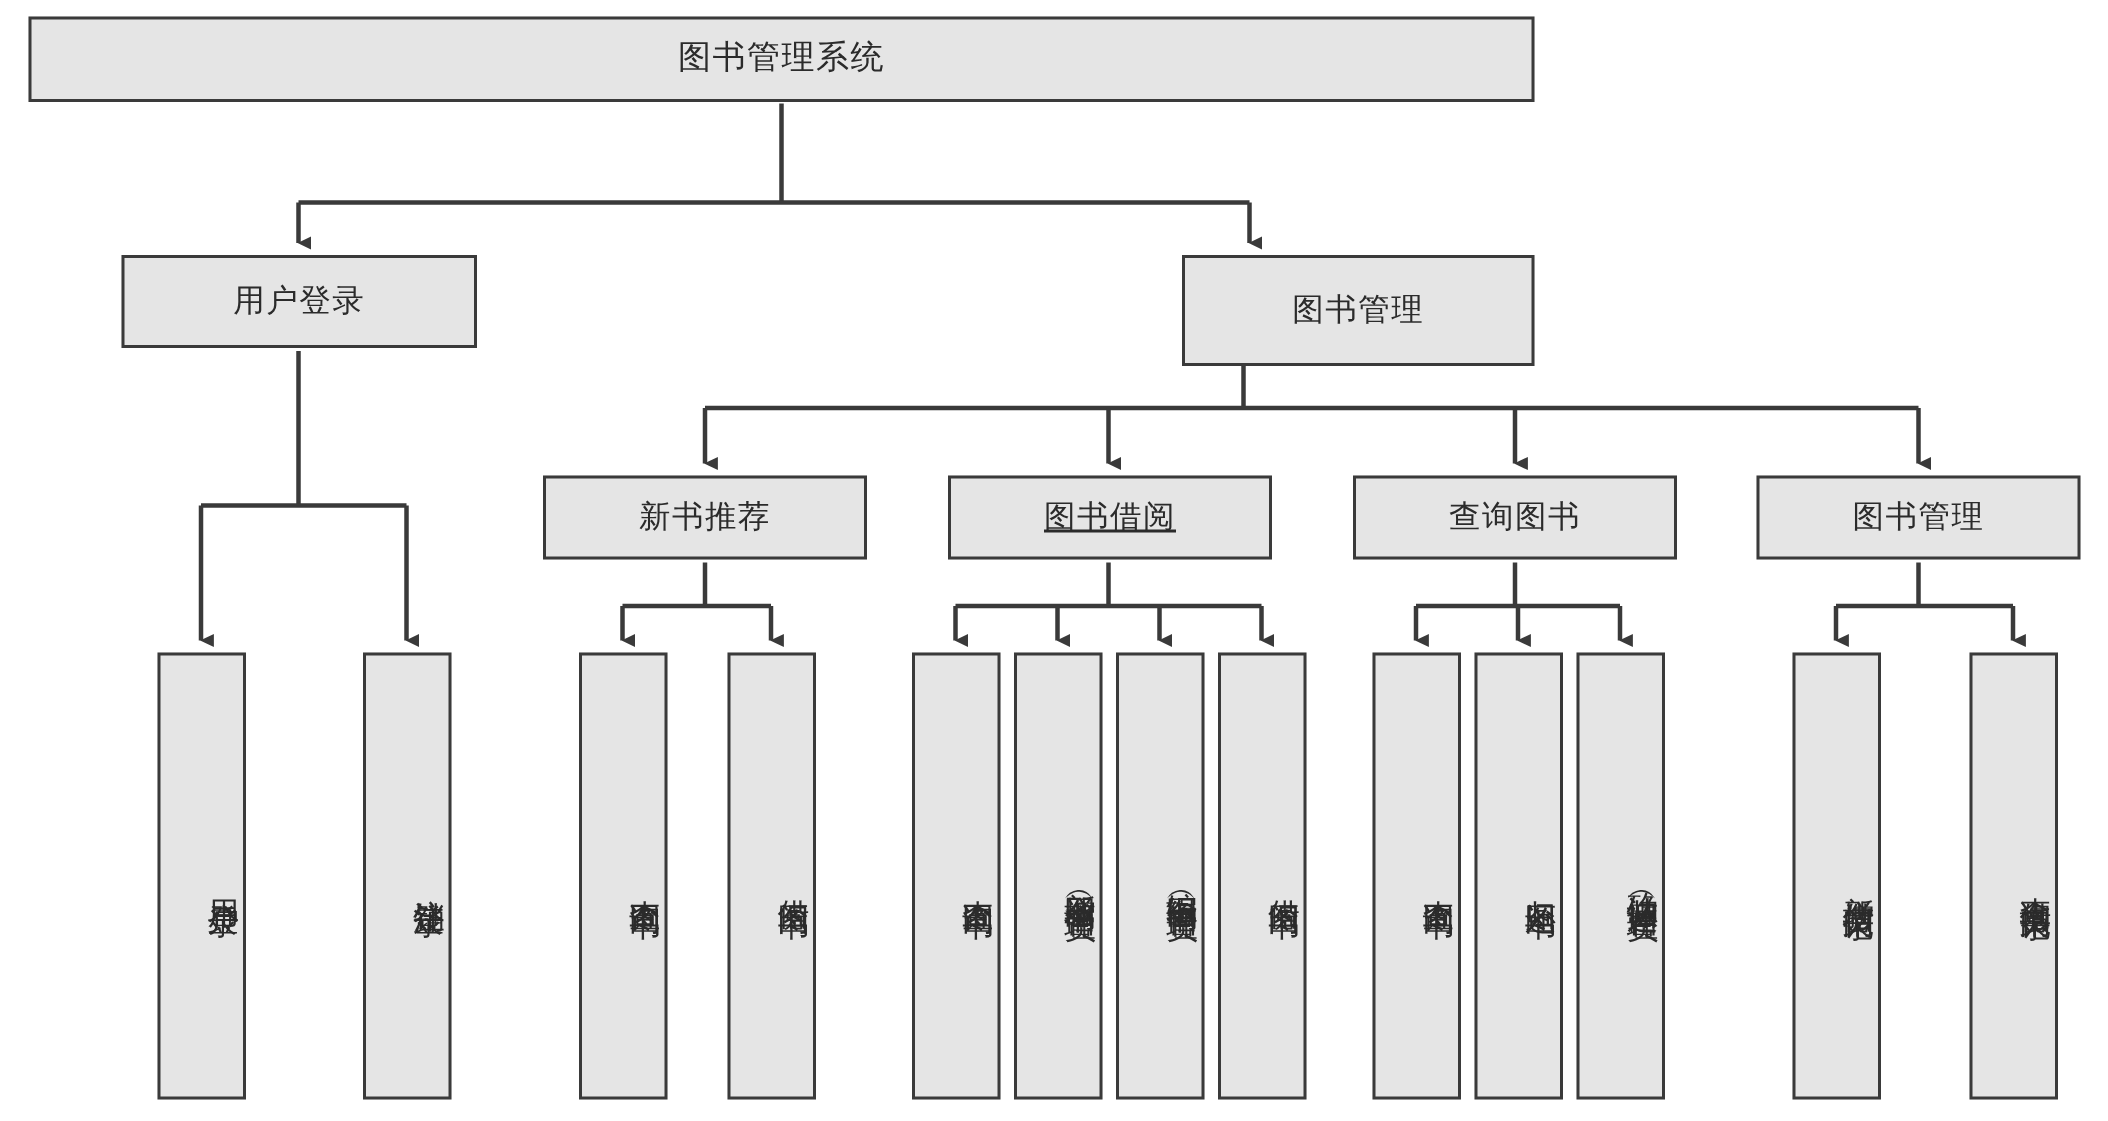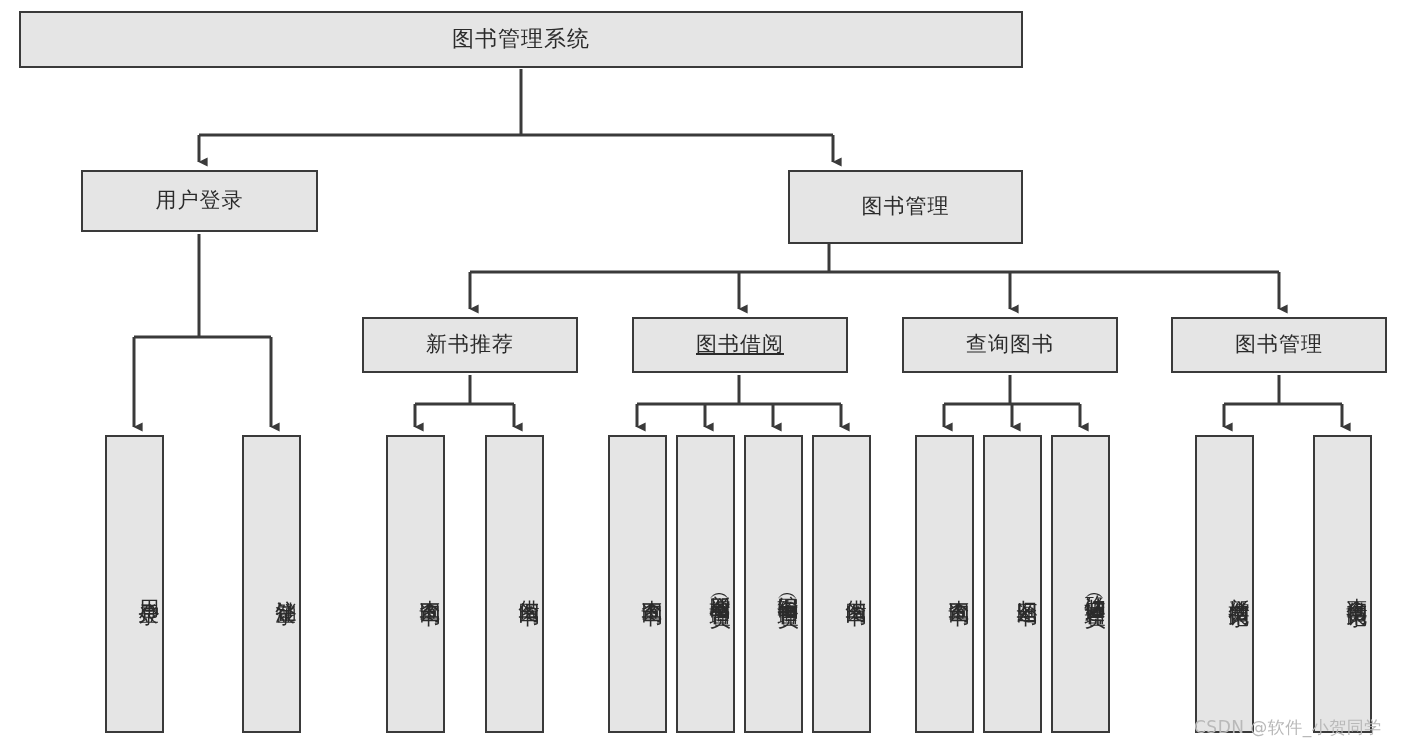--- a/index.html
+++ b/index.html
@@ -185,15 +185,14 @@
     <span class="vtext">确认归还（管理员）</span>
   </div>
 
   <div class="node node-v" style="left:1195px; top:435px; width:59px; height:298px;">
     <span class="vtext">新增借阅记录</span>
   </div>
   <div class="node node-v" style="left:1313px; top:435px; width:59px; height:298px;">
     <span class="vtext">查询借阅记录</span>
   </div>
 
-  <div class="watermark" style="left:1194px; top:716px;">CSDN @软件_小贺同学</div>
 
 </div>
 
 </body></html>

